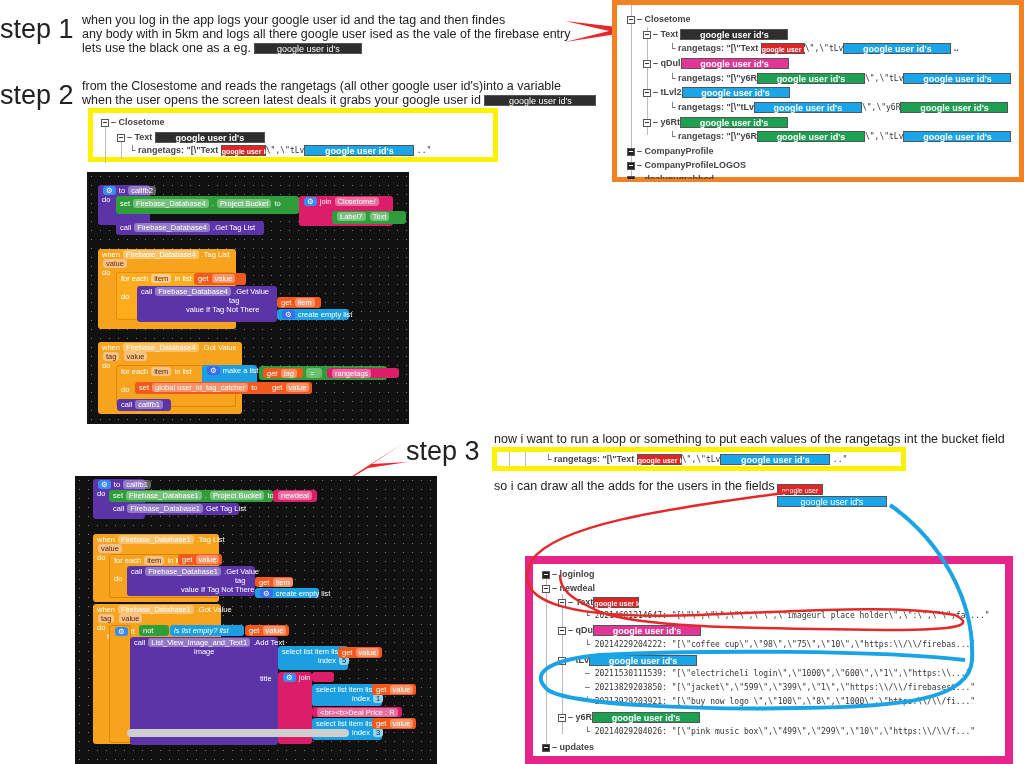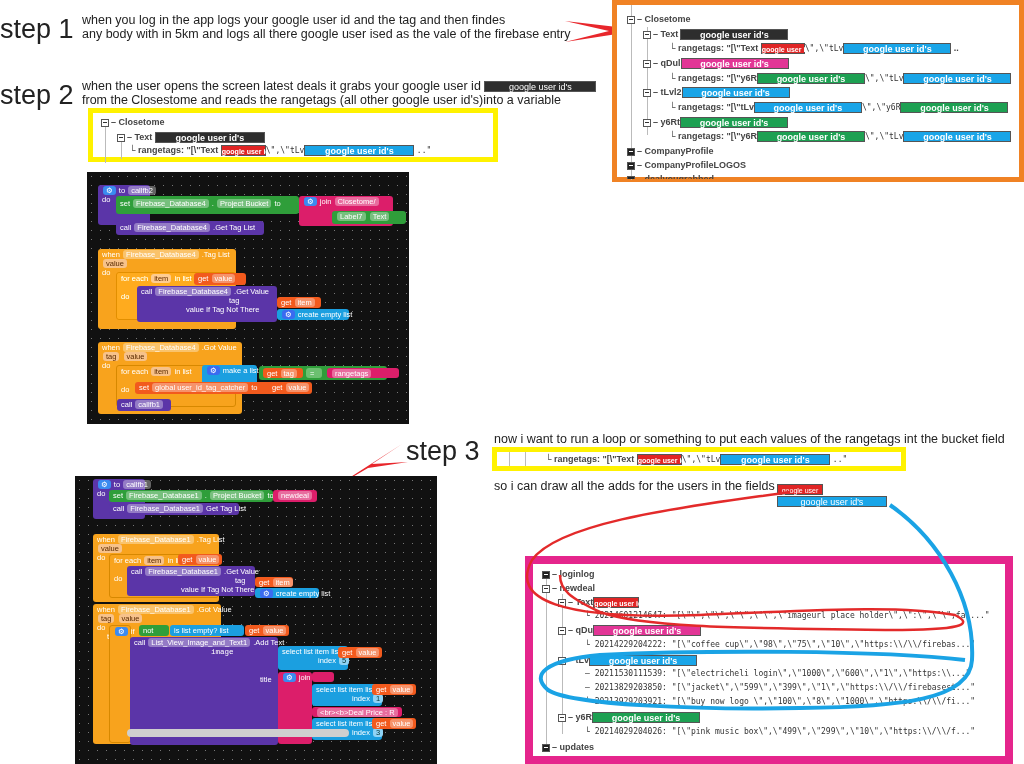--- a/index.html
+++ b/index.html
@@ -40,30 +40,31 @@
   .field { display: inline-block; background: rgba(255,255,255,0.35); border-radius: 3px; padding: 0 3px; margin: 0 1px; }
   .arrow { position: absolute; }
 </style>
 </head>
 <body>
 
 <div class="abs step-label" style="left:0;top:14px;">step 1</div>
 <div class="abs para" style="left:82px;top:13px;width:500px;">
   <div>when you log in the app logs your google user id and the tag and then findes</div>
   <div>any body with in 5km and logs all there google user ised as the vale of the firebase entry</div>
+  <div><span>lets use the black one as a eg.</span> <span class="tag black" style="width:108px;">google user id's</span></div>
 </div>
 
 <svg class="arrow" style="left:565px;top:18px;" width="80" height="30">
   <polygon points="0,3 78,12 0,24 44,13" fill="#e8262b"></polygon>
 </svg>
 
 <div class="abs step-label" style="left:0;top:80px;">step 2</div>
 <div class="abs para" style="left:82px;top:79px;width:520px;">
+  <div>from the Closestome and reads the rangetags (all other google user id's)into a variable</div>
   <div><span>when the user opens the screen latest deals it grabs your google user id</span> <span class="tag black" style="width:112px;">google user id's</span></div>
-  <div>from the Closestome and reads the rangetags (all other google user id's)into a variable</div>
 </div>
 
 <div class="abs frame-yellow tree" style="left:88px;top:108px;width:410px;height:54px;">
   <div class="vline" style="left:12px;top:10px;height:40px;"></div>
   <div class="vline" style="left:28px;top:24px;height:22px;"></div>
   <div class="row" style="left:8px;top:3px;"><span class="box"></span>– <span>Closetome</span></div>
   <div class="row" style="left:24px;top:18px;"><span class="box"></span>– <span>Text</span> <span class="tag black" style="width:110px;">google user id's</span></div>
   <div class="row" style="left:36px;top:31px;">└ <span>rangetags: "[\"Text</span> <span class="tag red" style="width:45px;font-size:7px;">google user id's</span><span class="mono">\",\"tLv</span><span class="tag blue" style="width:110px;">google user id's</span> <span class="mono">.."</span></div>
 </div>
 
@@ -130,21 +131,21 @@
     <span>when</span> <span class="field">Firebase_Database4</span> <span>.Got Value</span><br>
     <span class="field" style="background:#f7c28a;color:#5a2a00;">tag</span> <span class="field" style="background:#f7c28a;color:#5a2a00;">value</span><br>
     <span>do</span>
   </div>
   <div class="blk orange" style="left:29px;top:193px;width:120px;height:42px;border:1px solid #d78800;">
     <span>for each</span> <span class="field" style="background:#f7c28a;color:#5a2a00;">item</span> <span>in list</span><br><br>
     <span>do</span>
   </div>
   <div class="blk cyan" style="left:115px;top:193px;width:55px;height:28px;"><span class="field" style="background:#3a6bf0;">⚙</span> <span>make a list</span></div>
   <div class="blk green" style="left:172px;top:194px;width:128px;height:14px;"></div>
-  <div class="blk ored" style="left:176px;top:196px;width:40px;height:10px;"><span>get</span> <span class="field">tag</span></div>
+  <div class="blk ored" style="left:176px;top:196px;width:40px;height:10px;font-style:italic;"><span>get</span> <span class="field">tag</span></div>
   <div class="blk" style="left:219px;top:196px;width:16px;height:10px;background:#6cc070;"><span>=</span></div>
   <div class="blk magenta" style="left:240px;top:196px;width:72px;height:10px;"><span class="field">rangetags</span></div>
   <div class="blk ored" style="left:48px;top:210px;width:152px;height:12px;"><span>set</span> <span class="field">global user_id_tag_catcher</span> <span>to</span></div>
   <div class="blk ored" style="left:181px;top:210px;width:44px;height:12px;"><span>get</span> <span class="field">value</span></div>
   <div class="blk purple" style="left:30px;top:227px;width:54px;height:12px;"><span>call</span> <span class="field">callfb1</span></div>
 </div>
 
 <div class="abs step-label" style="left:406px;top:436px;">step 3</div>
 <svg class="arrow" style="left:330px;top:442px;" width="80" height="50">
   <polygon points="72,2 2,47 38,26 78,20 42,22" fill="#e8262b"></polygon>
@@ -191,25 +192,25 @@
   <div class="blk cyan" style="left:180px;top:112px;width:64px;height:10px;"><span class="field" style="background:#3a6bf0;">⚙</span> <span>create empty list</span></div>
 
   <div class="blk orange" style="left:18px;top:128px;width:128px;height:140px;">
     <span>when</span> <span class="field">Firebase_Database1</span> <span>.Got Value</span><br>
     <span class="field" style="background:#f7c28a;color:#5a2a00;">tag</span> <span class="field" style="background:#f7c28a;color:#5a2a00;">value</span><br>
     <span>do</span><br>
     <span style="margin-left:10px;">then</span>
   </div>
   <div class="blk orange" style="left:34px;top:149px;width:22px;height:118px;border:1px solid #d78800;"><span class="field" style="background:#3a8bf0;">⚙</span> <span>if</span></div>
   <div class="blk green" style="left:64px;top:149px;width:30px;height:11px;"><span>not</span></div>
-  <div class="blk cyan" style="left:95px;top:149px;width:74px;height:11px;"><span>is list empty?  list</span></div>
+  <div class="blk cyan" style="left:95px;top:149px;width:74px;height:11px;font-style:italic;"><span>is list empty?  list</span></div>
   <div class="blk ored" style="left:170px;top:149px;width:44px;height:11px;"><span>get</span> <span class="field">value</span></div>
   <div class="blk purple" style="left:55px;top:161px;width:148px;height:108px;">
     <span>call</span> <span class="field">List_View_Image_and_Text1</span> <span>.Add Text</span><br>
-    <span style="margin-left:77px;font-family:Liberation Mono, monospace;">image</span><br><br><br>
+    <span style="margin-left:60px;">image</span><br><br><br>
     <span style="margin-left:126px;">title</span>
   </div>
   <div class="blk cyan" style="left:203px;top:170px;width:70px;height:24px;"><span>select list item  list</span><br><span style="margin-left:36px;">index</span> <span class="field" style="background:#8fd3f5;color:#033;">5</span></div>
   <div class="blk ored" style="left:263px;top:171px;width:44px;height:11px;"><span>get</span> <span class="field">value</span></div>
   <div class="blk magenta" style="left:203px;top:196px;width:34px;height:72px;"><span class="field" style="background:#3a8bf0;">⚙</span> <span>join</span></div>
   <div class="blk magenta" style="left:237px;top:196px;width:22px;height:10px;"></div>
   <div class="blk cyan" style="left:237px;top:208px;width:70px;height:22px;"><span>select list item  list</span><br><span style="margin-left:36px;">index</span> <span class="field" style="background:#8fd3f5;color:#033;">1</span></div>
   <div class="blk ored" style="left:297px;top:208px;width:44px;height:11px;"><span>get</span> <span class="field">value</span></div>
   <div class="blk magenta" style="left:237px;top:231px;width:90px;height:10px;"><span class="field">&lt;br&gt;&lt;b&gt;Deal Price : R</span></div>
   <div class="blk cyan" style="left:237px;top:242px;width:70px;height:22px;"><span>select list item  list</span><br><span style="margin-left:36px;">index</span> <span class="field" style="background:#8fd3f5;color:#033;">3</span></div>

